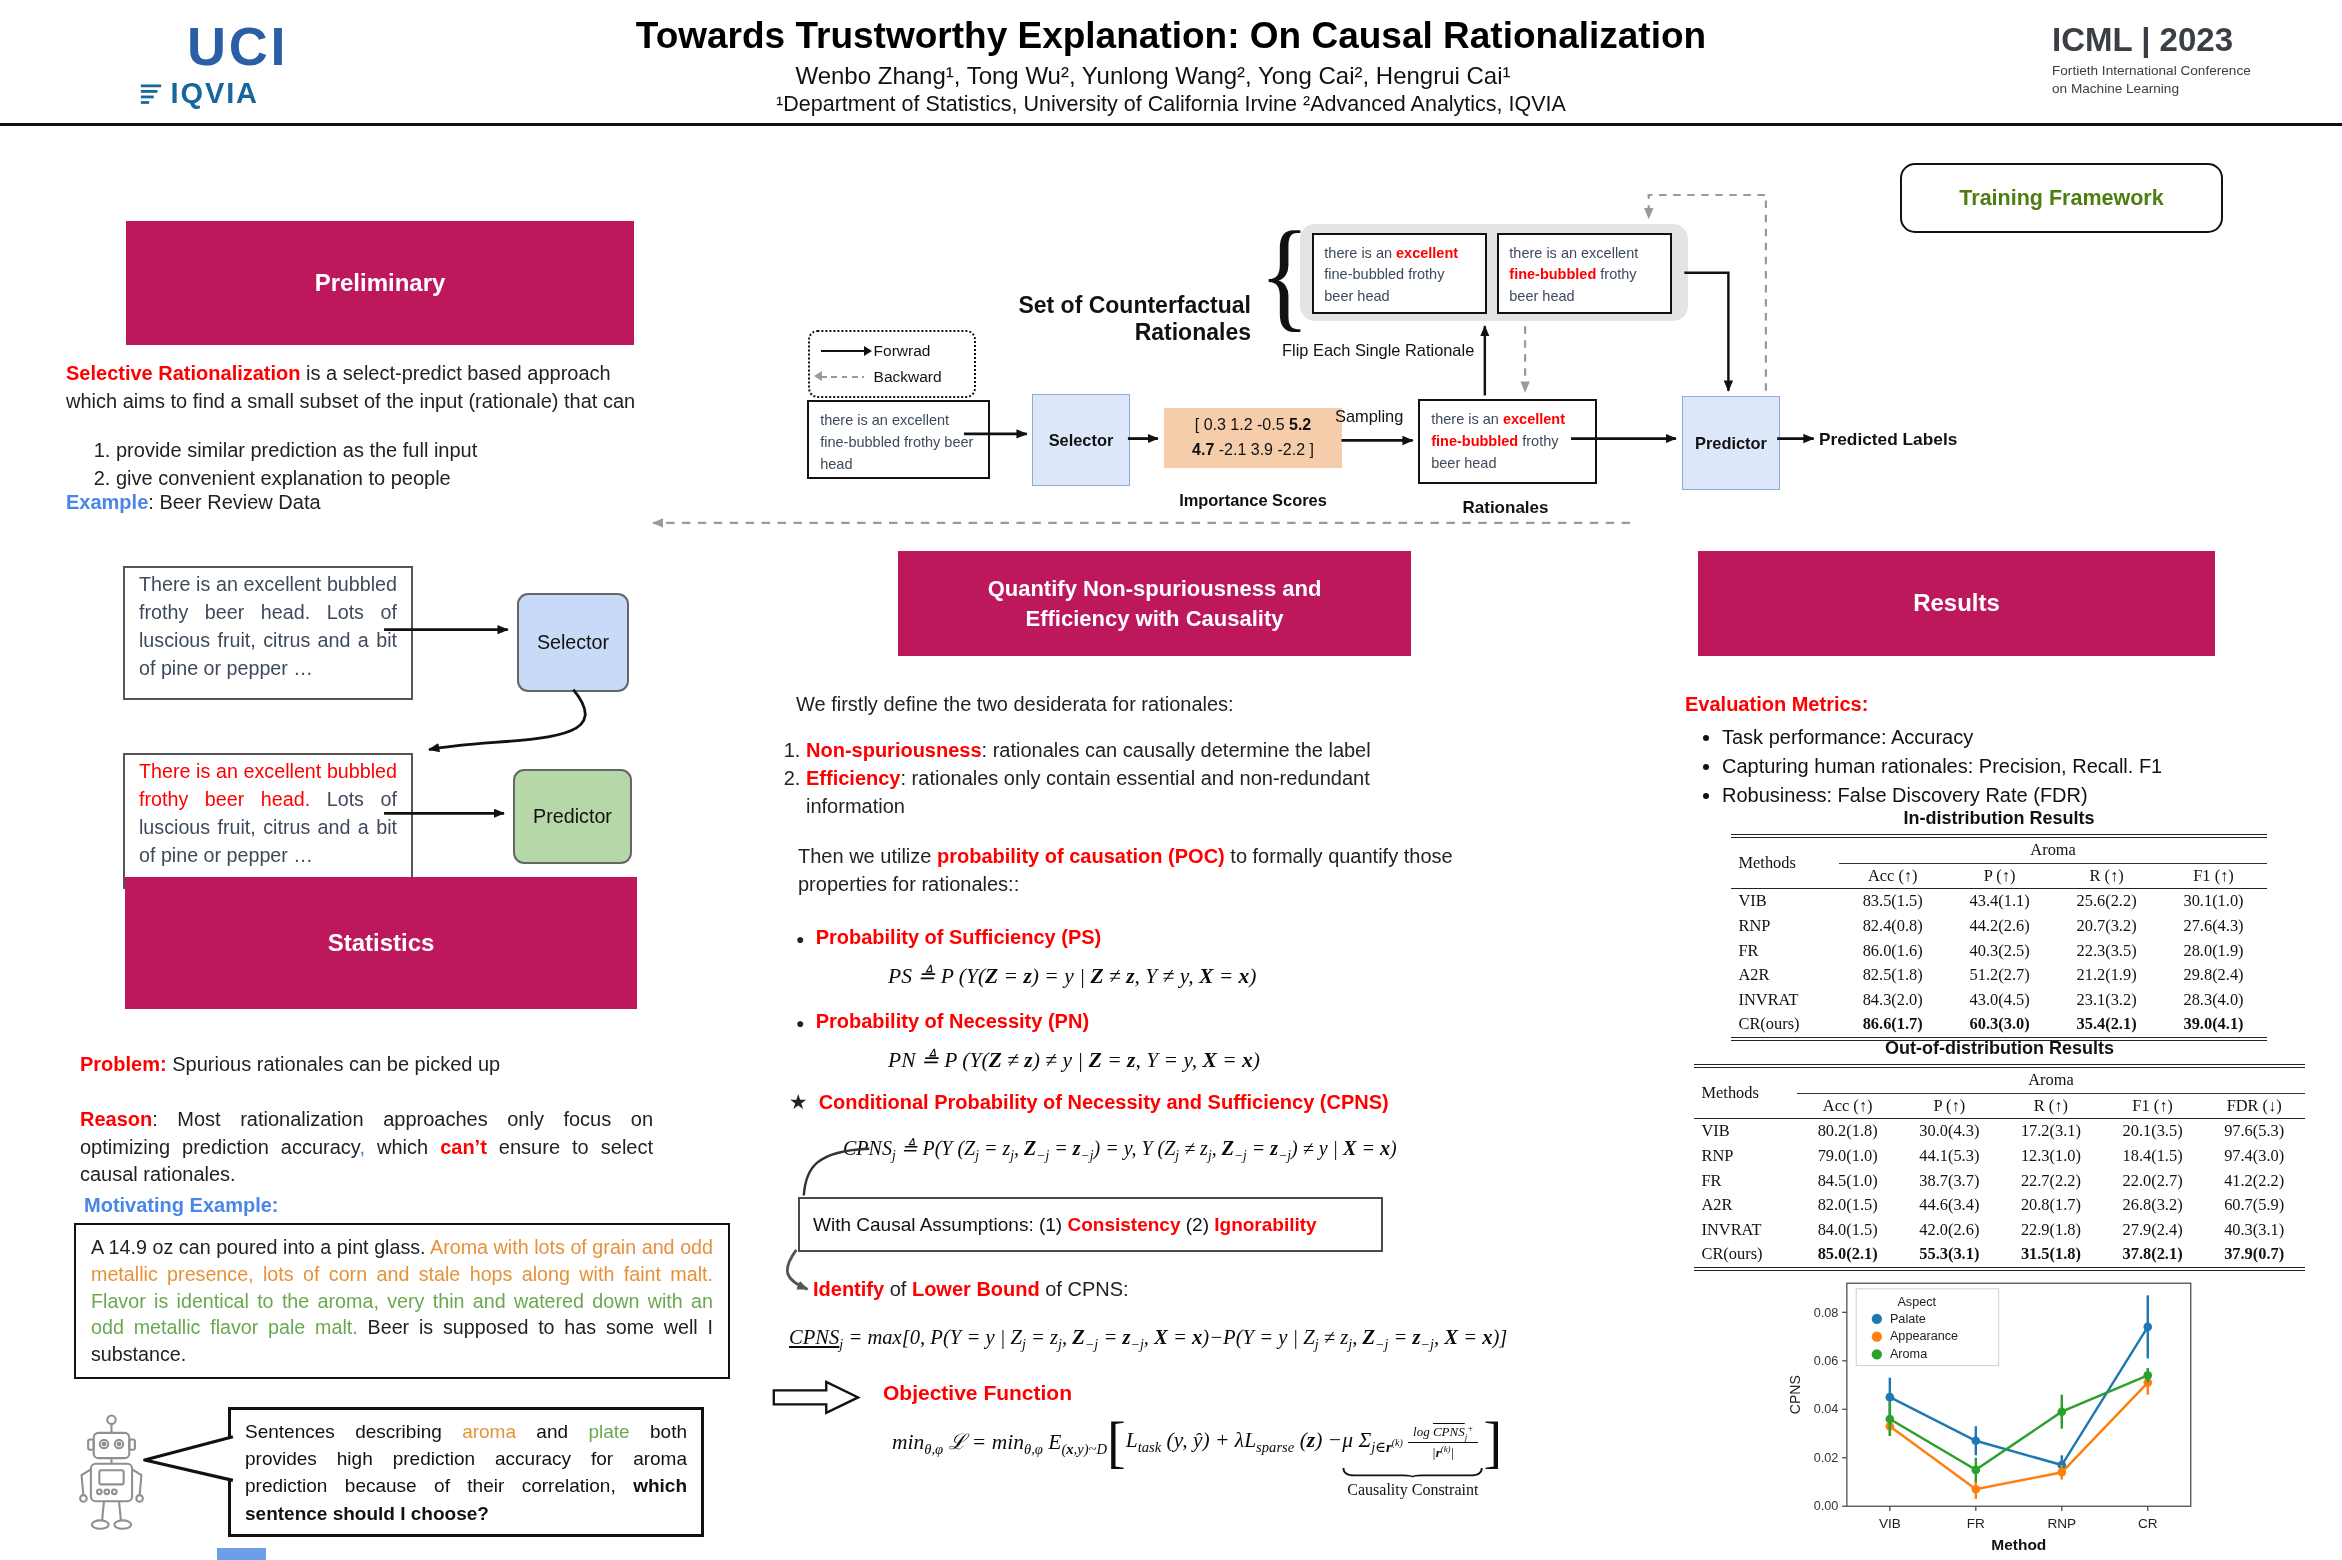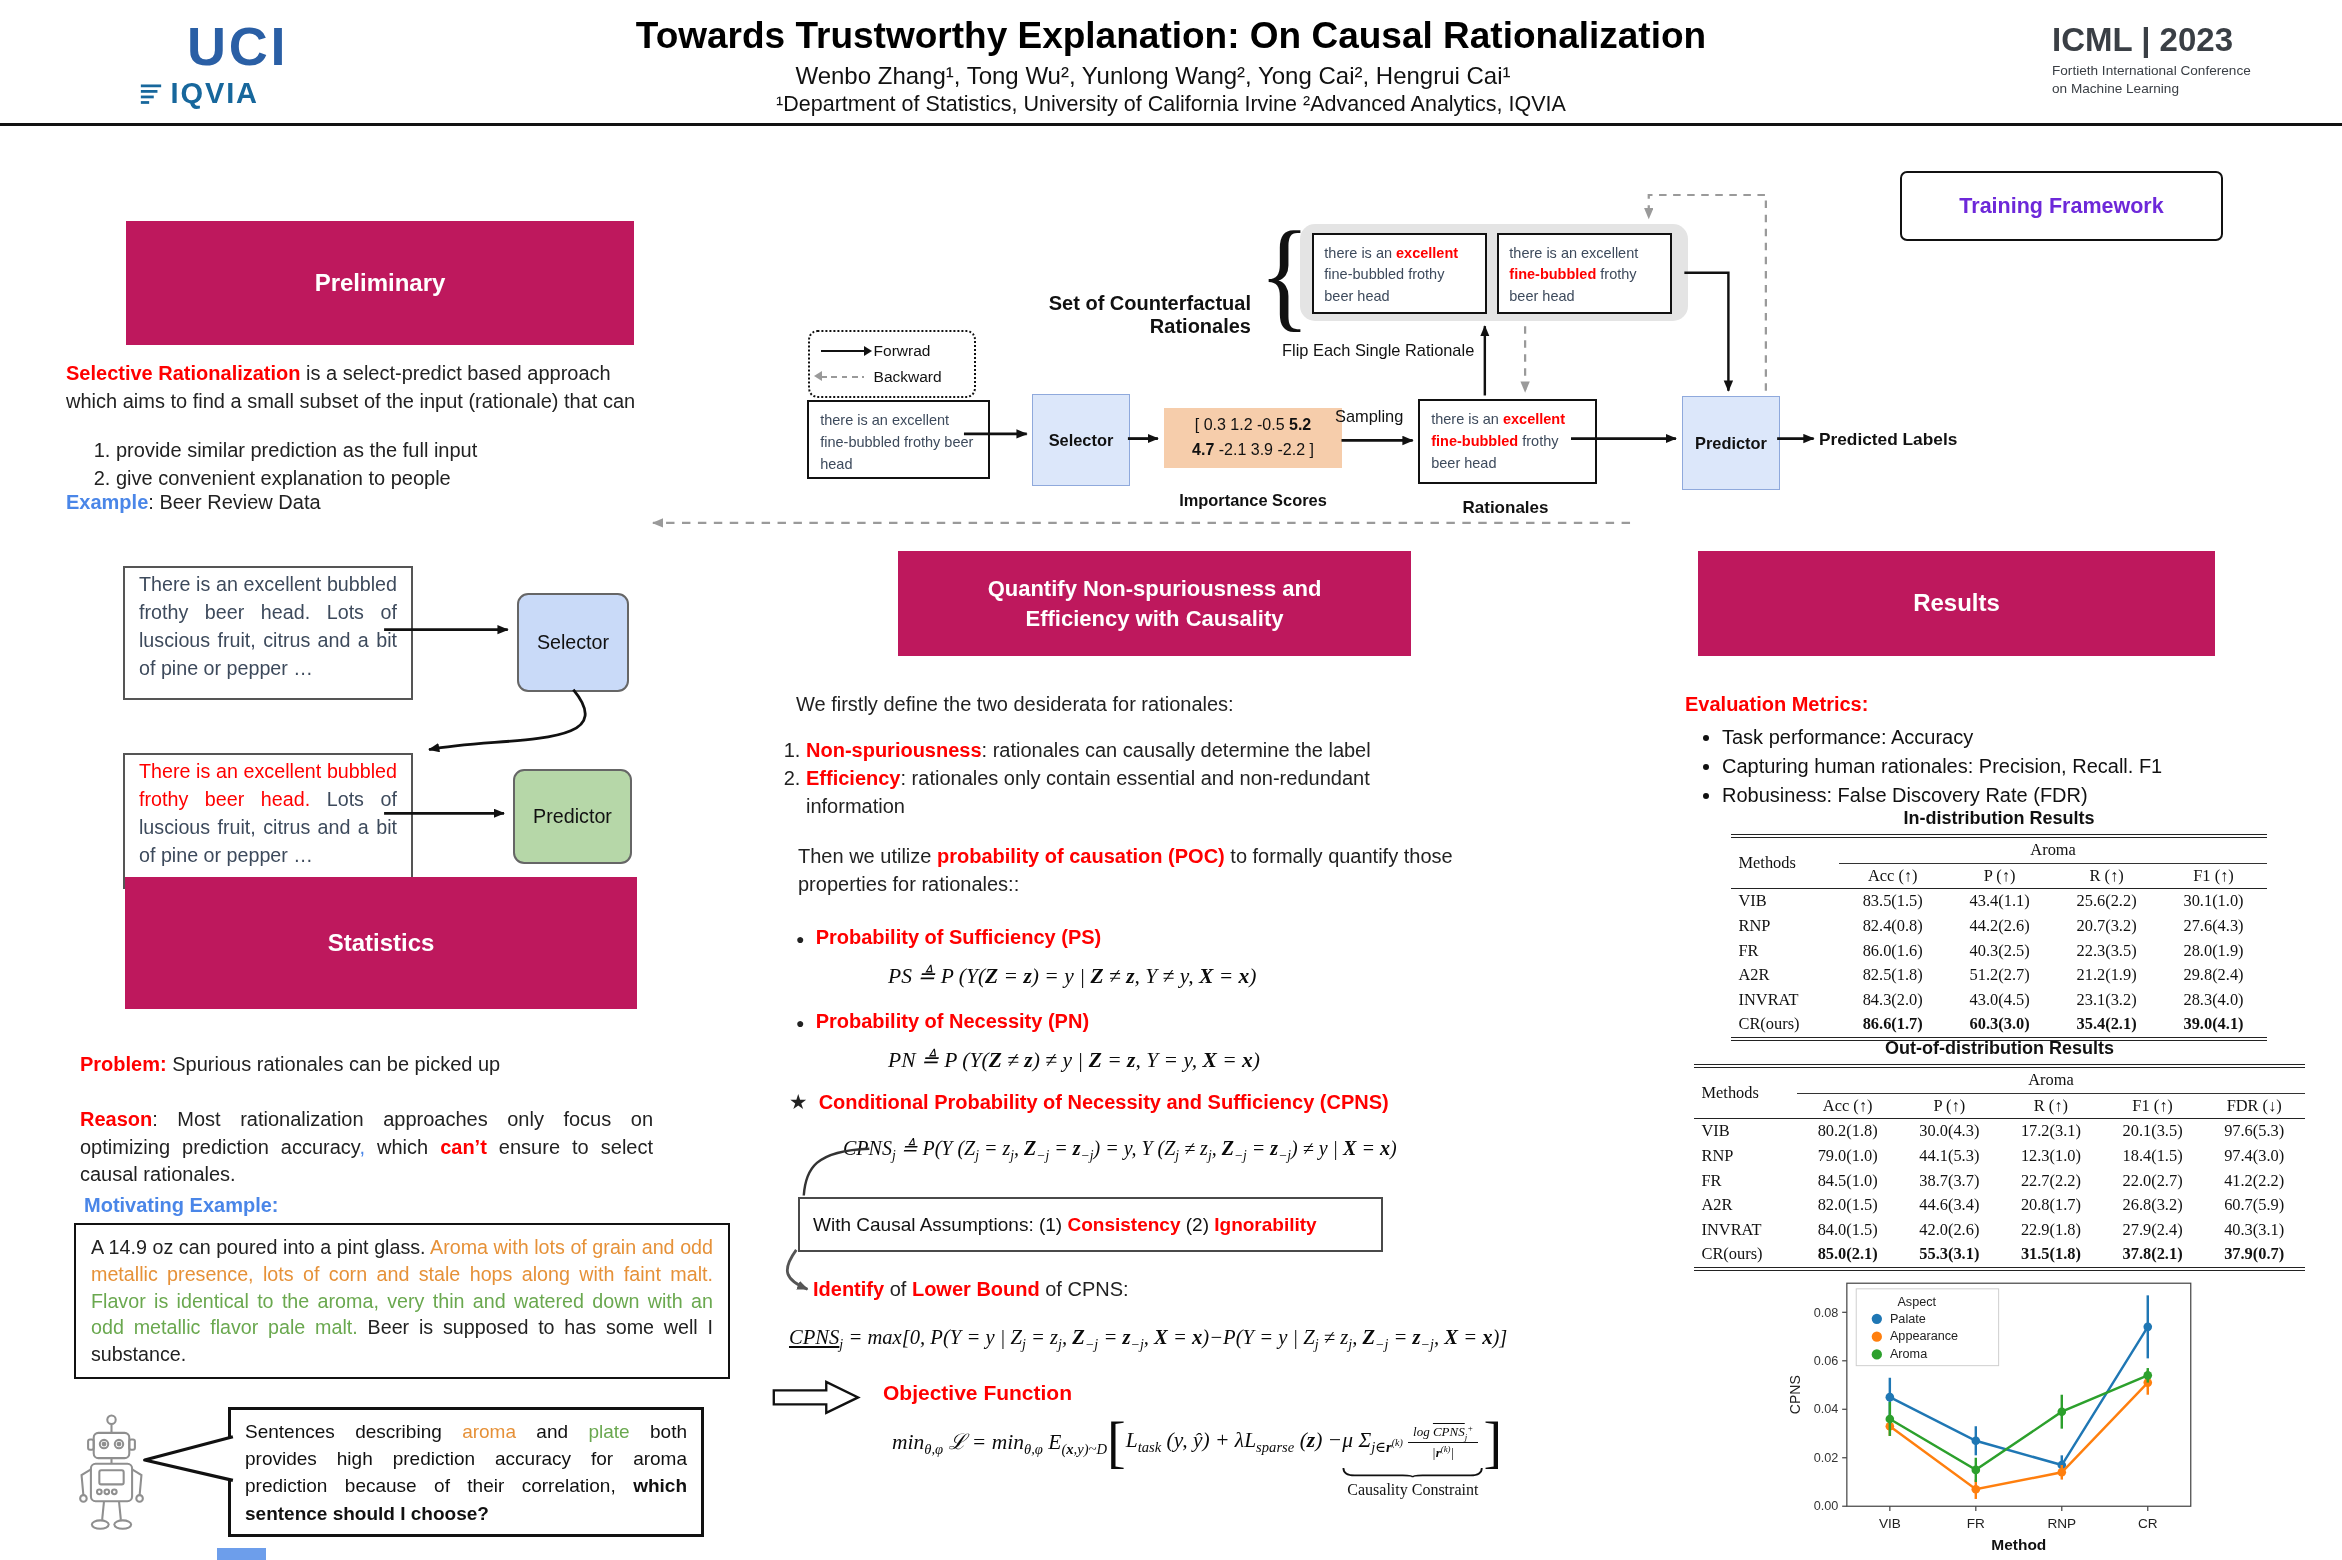--- a/index.html
+++ b/index.html
@@ -180,21 +180,21 @@
     <div class="legrow">
       <span class="arr-solid"></span>
       <span>Forwrad</span>
     </div>
     <div class="legrow">
       <span class="arr-dash"></span>
       <span>Backward</span>
     </div>
   </div>
 
-  <div class="abs lblb" style="left:970px;top:292px;width:281px;text-align:right;font-size:20px;">Set of Counterfactual Rationales</div>
+  <div class="abs lblb" style="left:970px;top:292px;width:281px;text-align:right;font-size:23px;">Set of Counterfactual Rationales</div>
   <div class="abs brace" style="left:1259px;top:214px;">{</div>
 
   <div class="abs" style="left:1300px;top:224px;width:388px;height:97px;background:#e4e4e4;border-radius:15px;"></div>
   <div class="abs cfbox" style="left:1312px;top:233px;width:150px;height:62px;"><span class="seg-dark">there is an </span><span class="seg-redbold">excellent</span><span class="seg-dark"> fine-bubbled frothy beer head</span></div>
   <div class="abs cfbox" style="left:1497px;top:233px;width:150px;height:62px;"><span class="seg-dark">there is an excellent </span><span class="seg-redbold">fine-bubbled</span><span class="seg-dark"> frothy beer head</span></div>
 
   <div class="abs" style="left:1282px;top:341px;font-size:16.4px;color:#111;">Flip Each Single Rationale</div>
 
   <div class="abs mbox" style="left:807px;top:400px;width:157px;height:58px;"><span class="seg-dark">there is an excellent fine-bubbled frothy beer head</span></div>
   <div class="abs mnode" style="left:1032px;top:394px;width:96px;height:90px;">Selector</div>
@@ -203,21 +203,21 @@
     <div><span class="seg-bold">4.7</span><span class="seg-plain"> -2.1 3.9 -2.2 ]</span></div>
   </div>
   <div class="abs" style="left:1335px;top:407px;font-size:16.4px;color:#111;">Sampling</div>
   <div class="abs mbox" style="left:1418px;top:399px;width:153px;height:64px;"><span class="seg-dark">there is an </span><span class="seg-redbold">excellent fine-bubbled</span><span class="seg-dark"> frothy beer head</span></div>
   <div class="abs mnode" style="left:1682px;top:396px;width:96px;height:92px;">Predictor</div>
   <div class="abs lblb" style="left:1819px;top:429px;font-size:17.3px;">Predicted Labels</div>
 
   <div class="abs lblb" style="left:1164px;top:491px;width:178px;text-align:center;font-size:16.4px;">Importance Scores</div>
   <div class="abs lblb" style="left:1418px;top:498px;width:175px;text-align:center;font-size:17px;">Rationales</div>
 
-  <div class="abs" style="left:1900px;top:171px;width:319px;height:66px;border:2.3px solid #111;border-radius:7px;display:flex;align-items:center;justify-content:center;color:#6d28d9;font-weight:bold;font-size:21.5px;background:#fff;">Training Framework</div>
+  <div class="abs" style="left:1900px;top:163px;width:319px;height:66px;border:2.3px solid #111;border-radius:15px;display:flex;align-items:center;justify-content:center;color:#4d7c0f;font-weight:bold;font-size:21.5px;background:#fff;">Training Framework</div>
 
   <div class="abs sechdr" style="left:898px;top:551px;width:513px;height:105px;font-size:22px;">
     <div>Quantify Non-spuriousness and</div>
     <div>Efficiency with Causality</div>
   </div>
 
   <div class="abs body-l" style="left:796px;top:691px;">We firstly define the two desiderata for rationales:</div>
   <ol class="abs plist" style="left:776px;top:736px;width:614px;">
     <li><span class="seg-redbold">Non-spuriousness</span><span class="seg-plain">: rationales can causally determine the label</span></li>
     <li><span class="seg-redbold">Efficiency</span><span class="seg-plain">: rationales only contain essential and non-redundant information</span></li>

